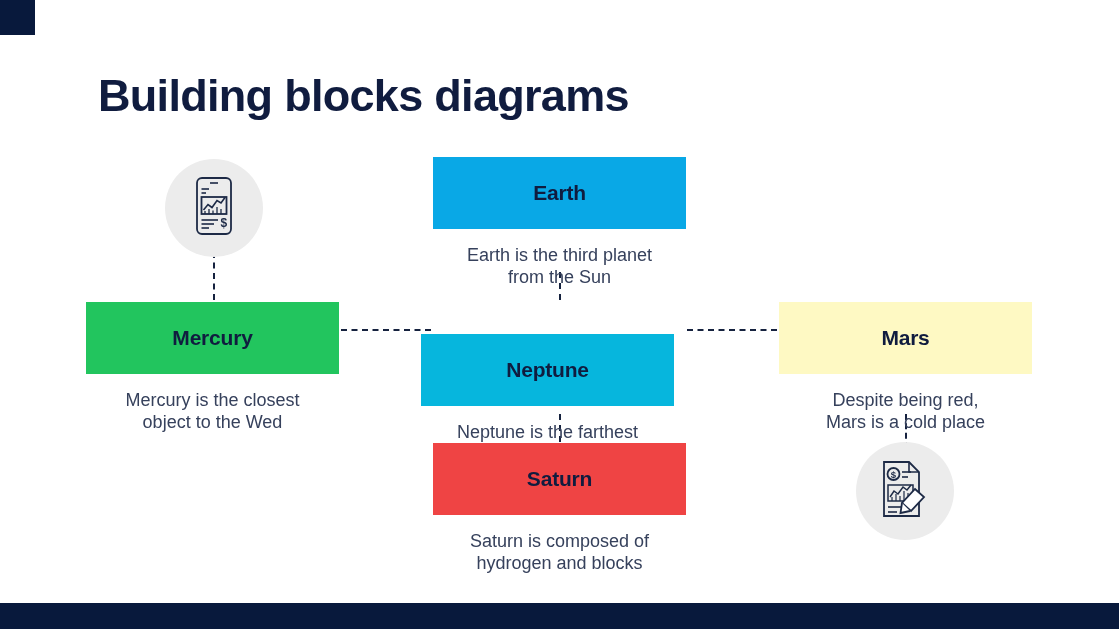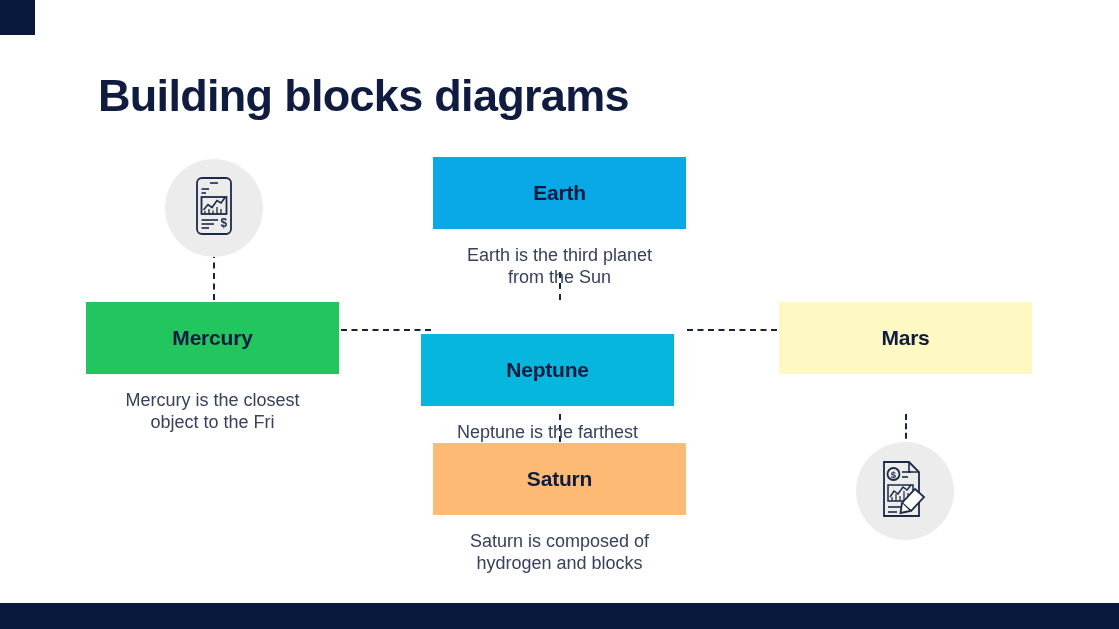--- a/index.html
+++ b/index.html
@@ -180,48 +180,50 @@
         <path d="M23 44 l-1.5 10 9.5 -2" stroke-width="1.8" fill="#ffffff"></path>
       </svg>
     </span>
   </div>
 
   <div class="node" id="node-mercury">
     <div class="node-box" style="background:#22c55e">
       <span class="node-title">Mercury</span>
     </div>
     <div class="node-desc">Mercury is the closest
-object to the Fri</div>
+object to the Wed</div>
   </div>
 
   <div class="node" id="node-earth">
     <div class="node-box" style="background:#09a8e6">
       <span class="node-title">Earth</span>
     </div>
     <div class="node-desc">Earth is the third planet
 from the Sun</div>
   </div>
 
   <div class="node" id="node-neptune">
     <div class="node-box" style="background:#06b6dd">
       <span class="node-title">Neptune</span>
     </div>
     <div class="node-desc">Neptune is the farthest
 planet from the Thu</div>
   </div>
 
   <div class="node" id="node-saturn">
-    <div class="node-box" style="background:#fdba74">
+    <div class="node-box" style="background:#ef4444">
       <span class="node-title">Saturn</span>
     </div>
     <div class="node-desc">Saturn is composed of
 hydrogen and blocks</div>
   </div>
 
   <div class="node" id="node-mars">
     <div class="node-box" style="background:#fef9c3">
       <span class="node-title">Mars</span>
     </div>
+    <div class="node-desc">Despite being red,
+Mars is a cold place</div>
   </div>
 
   <div class="footer-bar"></div>
 
 </div>
 
 </body></html>

